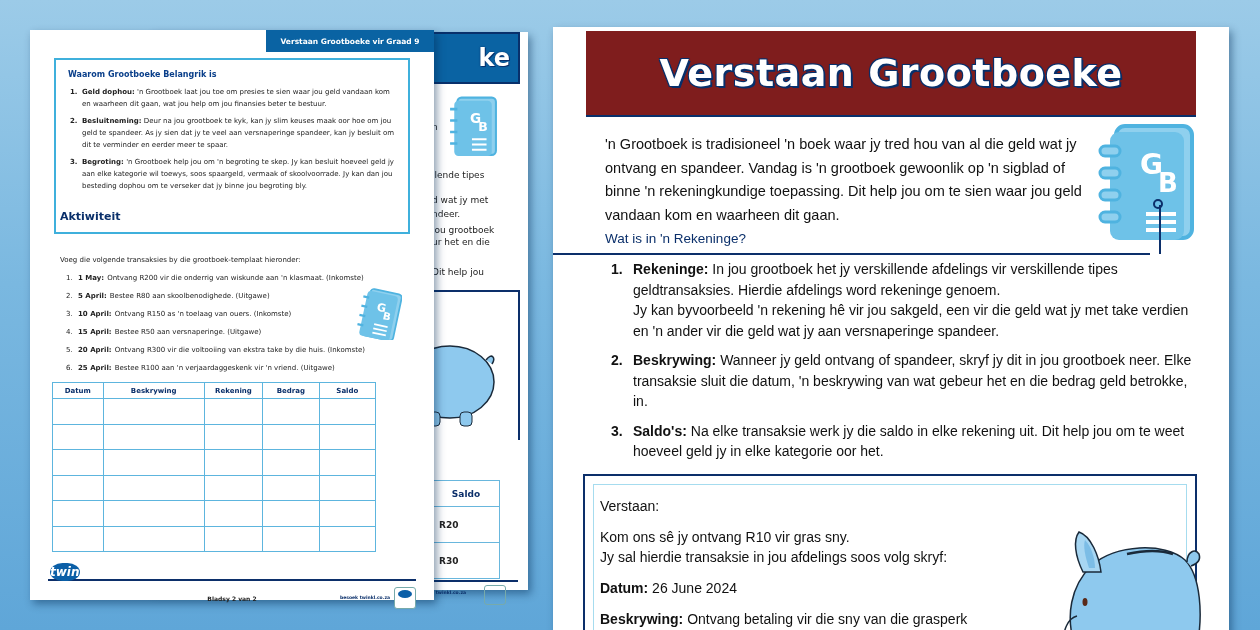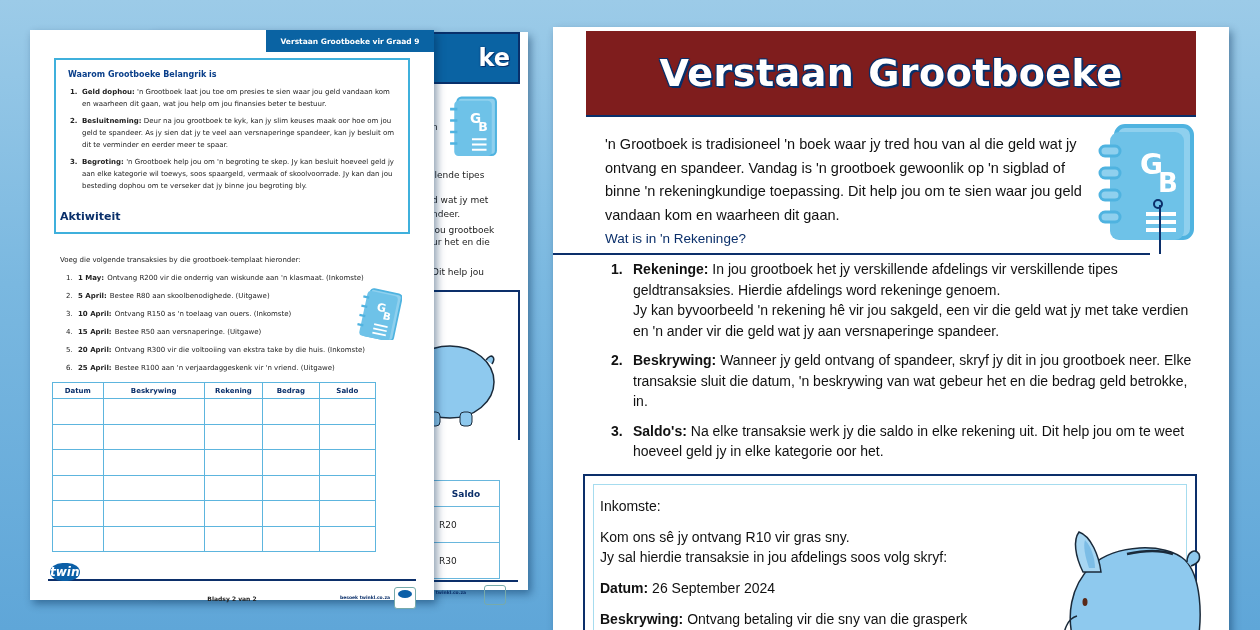--- a/index.html
+++ b/index.html
@@ -24,21 +24,21 @@
     position: absolute; right: 8px; top: 10px;
     color: #fff; font-weight: bold; font-size: 24px;
     font-family: "DejaVu Sans", sans-serif;
     text-shadow: 0 0 2px #08306b, 1px 1px 0 #08306b;
   }
   .mid-line {
     position: absolute; left: 282px; font-size: 9px; color: #222;
     font-family: "DejaVu Sans", sans-serif; white-space: nowrap;
   }
   .mid-tbl { position: absolute; left: 282px; top: 448px; width: 68px; border-collapse: collapse; }
-  .mid-tbl td { border: 1px solid #69b7dd; font-size: 9px; height: 36px; padding-left: 6px; color: #222; }
+  .mid-tbl td { border: 1px solid #69b7dd; font-size: 9px; height: 36px; padding-left: 6px; color: #222; font-weight: bold; }
   .mid-tbl td.h { height: 26px; font-weight: bold; color: #0c2f6a; text-align: center; padding: 0; }
   .mid-foot {
     position: absolute; left: 260px; top: 548px; width: 108px; border-top: 2px solid #0c2f6a;
   }
 
   
   #left-page { left: 30px; top: 30px; width: 404px; height: 570px; padding-left: 24px; }
   .hdr-band {
     position: absolute; right: 0; top: 0; width: 168px; height: 22px;
     background: #0a63a3;
@@ -370,26 +370,26 @@
       <span class="num">3.</span>
       <span>
         <b>Saldo's:</b><span> Na elke transaksie werk jy die saldo in elke rekening uit. Dit help jou om te weet hoeveel geld jy in elke kategorie oor het.</span>
       </span>
     </li>
   </ol>
 
   <div class="example-outer">
     <div class="example-inner"></div>
     <div class="ex-text">
-      <p>Inkomste:</p>
+      <p>Verstaan:</p>
       <p>
         <span>Kom ons sê jy ontvang R10 vir gras sny.</span><br>
         <span>Jy sal hierdie transaksie in jou afdelings soos volg skryf:</span>
       </p>
-      <p><b>Datum:</b><span> 26 September 2024</span></p>
+      <p><b>Datum:</b><span> 26 June 2024</span></p>
       <p><b>Beskrywing:</b><span> Ontvang betaling vir die sny van die grasperk</span></p>
     </div>
     <svg class="pig" viewBox="0 0 170 120">
       <path d="M40 120 C30 90 36 60 56 40 C80 18 130 16 150 34 C166 50 168 90 162 120 Z" fill="#8ec9ee" stroke="#1a2a3a" stroke-width="1.5"></path>
       <path d="M48 46 C40 30 38 14 44 6 C56 10 64 30 66 46 Z" fill="#a7d6f2" stroke="#1a2a3a" stroke-width="1.5"></path>
       <path d="M54 42 C50 30 48 20 50 14 C56 20 60 32 60 42 Z" fill="#7cbde6"></path>
       <path d="M92 28 C110 24 126 24 138 28" fill="none" stroke="#1a2a3a" stroke-width="2.5"></path>
       <path d="M152 36 C152 26 160 22 164 28 C166 34 162 38 156 40" fill="#8ec9ee" stroke="#1a2a3a" stroke-width="1.5"></path>
       <ellipse cx="50" cy="76" rx="2.5" ry="4" fill="#5a2a1a"></ellipse>
       <path d="M30 120 C26 104 34 92 42 90" fill="none" stroke="#1a2a3a" stroke-width="1.5"></path>

